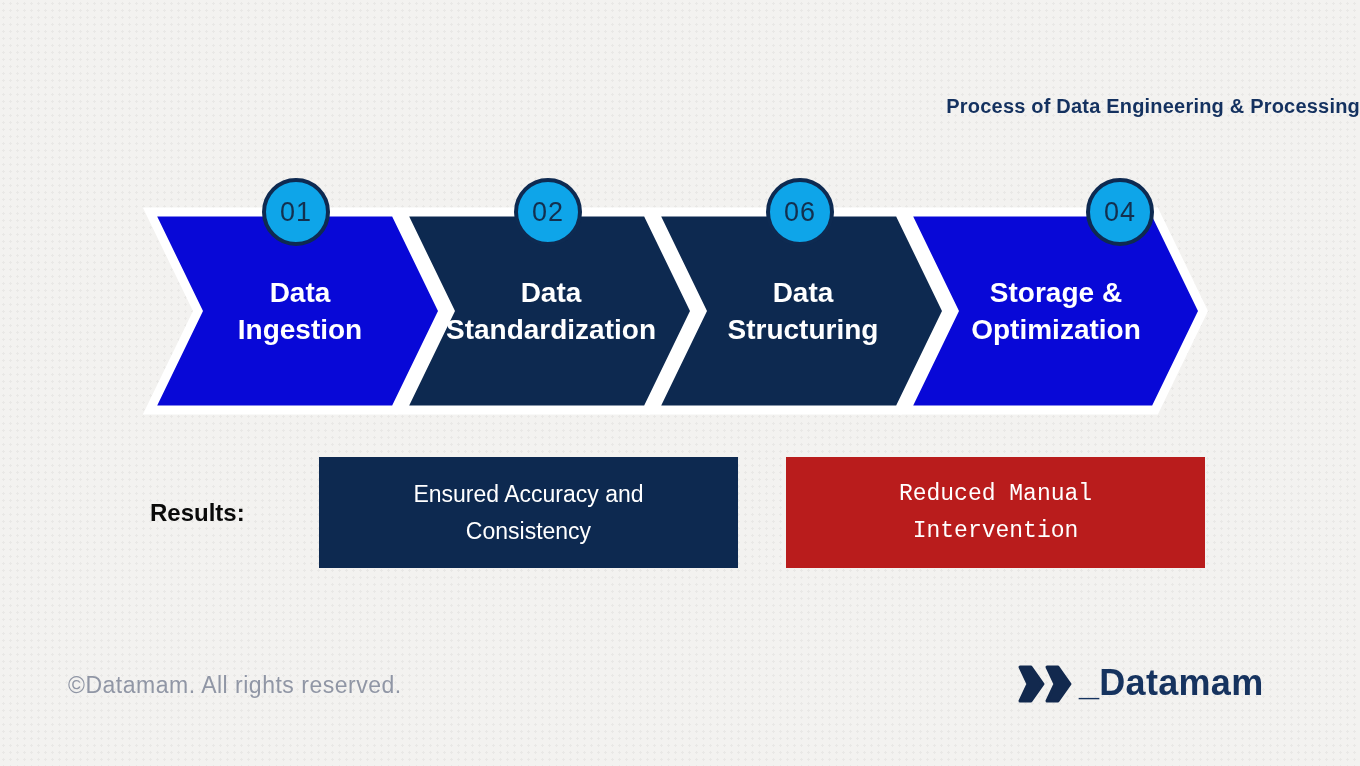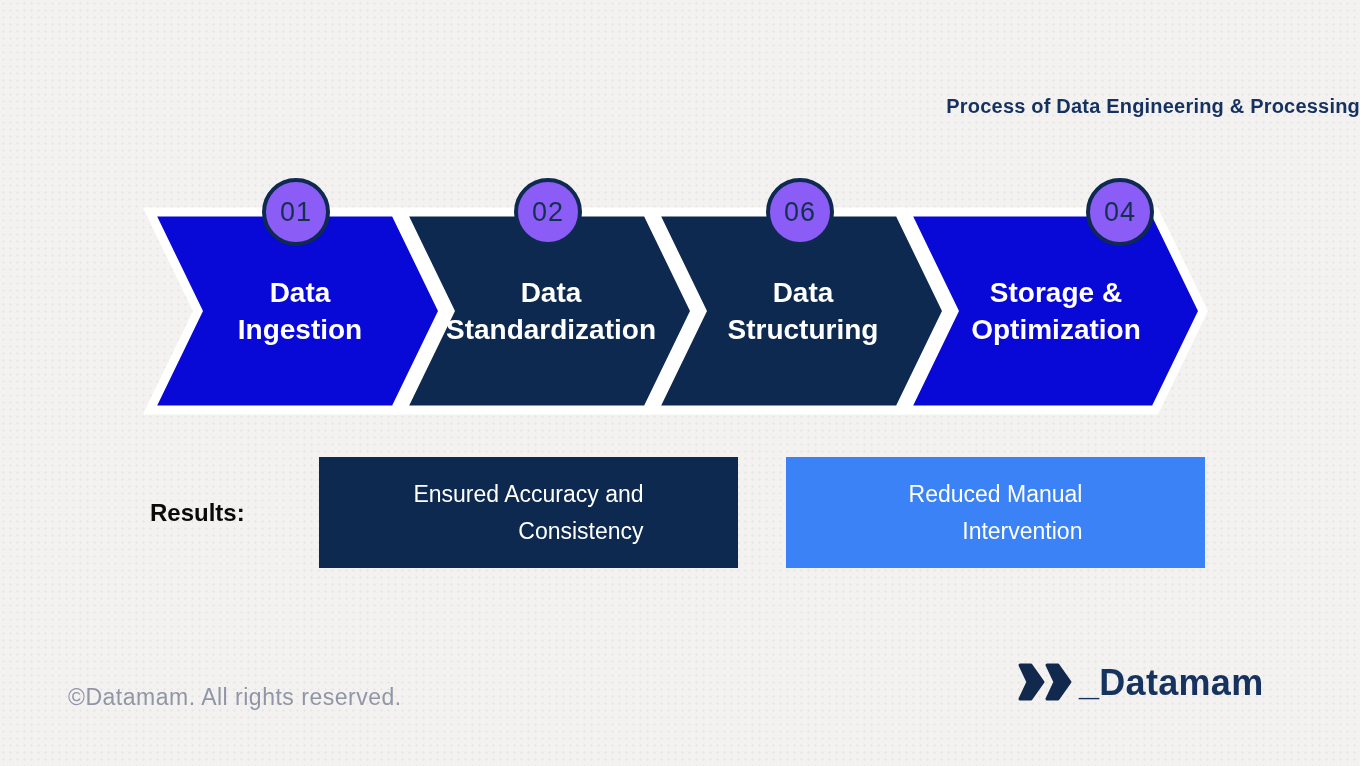--- a/index.html
+++ b/index.html
@@ -11,47 +11,47 @@
     font-family:"Liberation Sans", sans-serif;
   }
   .title{
     position:absolute;top:95px;left:0;right:0;text-align:right;
     font-size:20px;font-weight:bold;color:#14315f;letter-spacing:0.2px;
   }
   svg.band{position:absolute;left:0;top:0;}
   polygon.chev{stroke:#ffffff;stroke-width:9;stroke-linejoin:miter;}
   .circle{
     position:absolute;top:178px;width:60px;height:60px;border-radius:50%;
-    border:4px solid #0e2a51;background:#8b5cf6;
+    border:4px solid #0e2a51;background:#0ea5e9;
     display:flex;align-items:center;justify-content:center;
     font-size:27px;color:#13304f;letter-spacing:1px;
   }
   .step-label{
     position:absolute;top:212px;height:198px;width:260px;
     display:flex;align-items:center;justify-content:center;text-align:center;
     color:#ffffff;font-weight:bold;font-size:28px;line-height:37px;
     white-space:pre-line;
   }
   .results-label{
     position:absolute;left:150px;top:457px;height:111px;width:160px;
     display:flex;align-items:center;
     font-size:24px;font-weight:bold;color:#0a0a0a;
   }
   .result-box{
     position:absolute;top:457px;width:419px;height:111px;
-    display:flex;align-items:center;justify-content:center;text-align:right;
+    display:flex;align-items:center;justify-content:center;text-align:center;
     color:#ffffff;font-size:23px;line-height:37px;white-space:pre-line;
   }
   .copyright{
     position:absolute;left:68px;top:672px;
-    font-size:23px;color:#9096a5;letter-spacing:0.5px;margin-top:12px;
+    font-size:23px;color:#9096a5;letter-spacing:0.5px;
   }
   .logo{
     position:absolute;left:1018px;top:662px;
-    display:flex;align-items:flex-start;gap:5px;
+    display:flex;align-items:flex-end;gap:5px;
   }
   .logo-text{
     font-size:36px;font-weight:600;color:#16335f;letter-spacing:0.3px;
   }
 </style>
 </head>
 <body>
 
 <div class="title">Process of Data Engineering &amp; Processing</div>
 
@@ -81,21 +81,21 @@
 Standardization</div>
 <div class="step-label" style="left:673px">Data
 Structuring</div>
 <div class="step-label" style="left:926px">Storage &amp;
 Optimization</div>
 
 <div class="results-label">Results:</div>
 
 <div class="result-box" style="left: 319px; background: rgb(13, 41, 80);">Ensured Accuracy and
 Consistency</div>
-<div class="result-box" style="left: 786px; background: #3b82f6;">Reduced Manual
+<div class="result-box" style="left: 786px; background: #b91c1c; font-family: Liberation Mono, monospace;">Reduced Manual
 Intervention</div>
 
 <div class="copyright">©Datamam. All rights reserved.</div>
 
 <div class="logo">
   <svg width="56" height="40" viewBox="0 0 56 40">
     <polygon points="2,3 13,3 25,20 13,37 2,37 10,20" fill="#12294e" stroke="#12294e" stroke-width="3" stroke-linejoin="round"></polygon>
     <polygon points="29,3 40,3 52,20 40,37 29,37 37,20" fill="#12294e" stroke="#12294e" stroke-width="3" stroke-linejoin="round"></polygon>
   </svg>
   <span class="logo-text">_Datamam</span>

